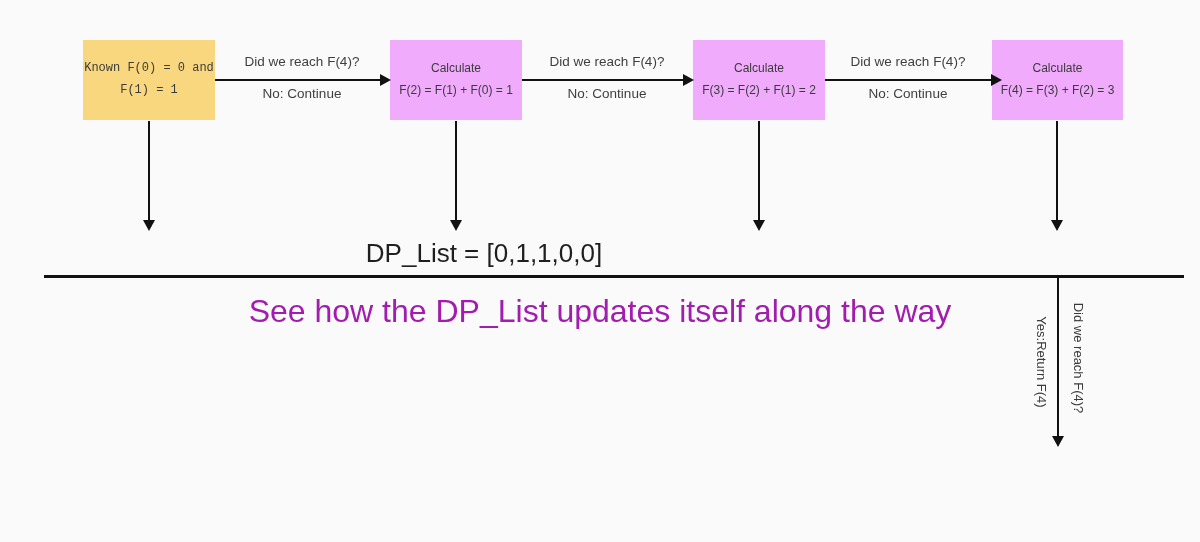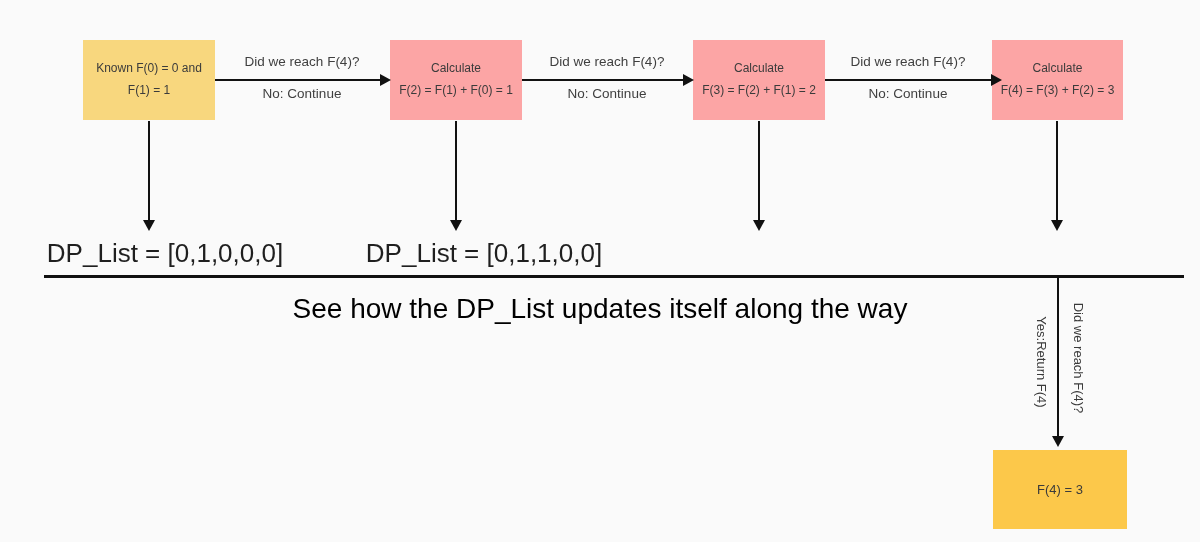--- a/index.html
+++ b/index.html
@@ -20,22 +20,22 @@
     height: 80px;
     display: flex;
     align-items: center;
     justify-content: center;
     text-align: center;
     font-size: 12px;
     line-height: 1.8;
     color: #3b3b3b;
     white-space: pre-line;
   }
-  .node.start { background: #f8d77e; }
-  .node.calc  { background: #fca5a5; }
+  .node.start { background: #f8d77e; font-family: Liberation Mono, monospace; }
+  .node.calc  { background: #f0abfc; }
   #box1 { left: 83px; }
   #box2 { left: 390px; }
   #box3 { left: 693px; }
   #box4 { left: 992px; width: 131px; }
 
   
   .h-shaft { position: absolute; height: 2px; background: #111; top: 79px; }
   .h-head  { position: absolute; width: 0; height: 0; top: 74px;
              border-top: 6px solid transparent; border-bottom: 6px solid transparent;
              border-left: 11px solid #111; }
@@ -50,21 +50,21 @@
              border-left: 6px solid transparent; border-right: 6px solid transparent;
              border-top: 11px solid #111; }
 
   
   .dp { position: absolute; top: 238px; font-size: 26px; color: #1f1f1f;
         white-space: nowrap; transform: translateX(-50%); }
 
   .divider { position: absolute; left: 44px; top: 275px; width: 1140px; height: 3px; background: #111; }
 
   .caption { position: absolute; left: 0; top: 293px; width: 1200px; text-align: center;
-             font-size: 28px; color: #000000; }
+             font-size: 32px; color: #a21caf; }
 
   
   .v-label { position: absolute; font-size: 13px; color: #3a3a3a; white-space: nowrap;
              transform: translate(-50%, -50%) rotate(90deg); }
 
   
   .result {
     position: absolute; left: 993px; top: 450px; width: 134px; height: 79px;
     background: #fcc84a; display: flex; align-items: center; justify-content: center;
     font-size: 13px; color: #3b3b3b;
@@ -104,27 +104,25 @@
 
   <div class="v-shaft" style="left:455px; top:121px; height:99px;"></div>
   <div class="v-head" style="left:450px; top:220px;"></div>
 
   <div class="v-shaft" style="left:758px; top:121px; height:99px;"></div>
   <div class="v-head" style="left:753px; top:220px;"></div>
 
   <div class="v-shaft" style="left:1056px; top:121px; height:99px;"></div>
   <div class="v-head" style="left:1051px; top:220px;"></div>
 
-  <div class="dp" style="left:165px;">DP_List = [0,1,0,0,0]</div>
   <div class="dp" style="left:484px;">DP_List = [0,1,1,0,0]</div>
 
   <div class="divider"></div>
 
   <div class="caption">See how the DP_List updates itself along the way</div>
 
   <div class="v-shaft" style="left:1057px; top:278px; height:158px;"></div>
   <div class="v-head" style="left:1052px; top:436px;"></div>
   <div class="v-label" style="left:1041px; top:362px;">Yes:Return F(4)</div>
   <div class="v-label" style="left:1078px; top:358px;">Did we reach F(4)?</div>
 
-  <div class="result">F(4) = 3</div>
 
 </div>
 
 </body></html>

